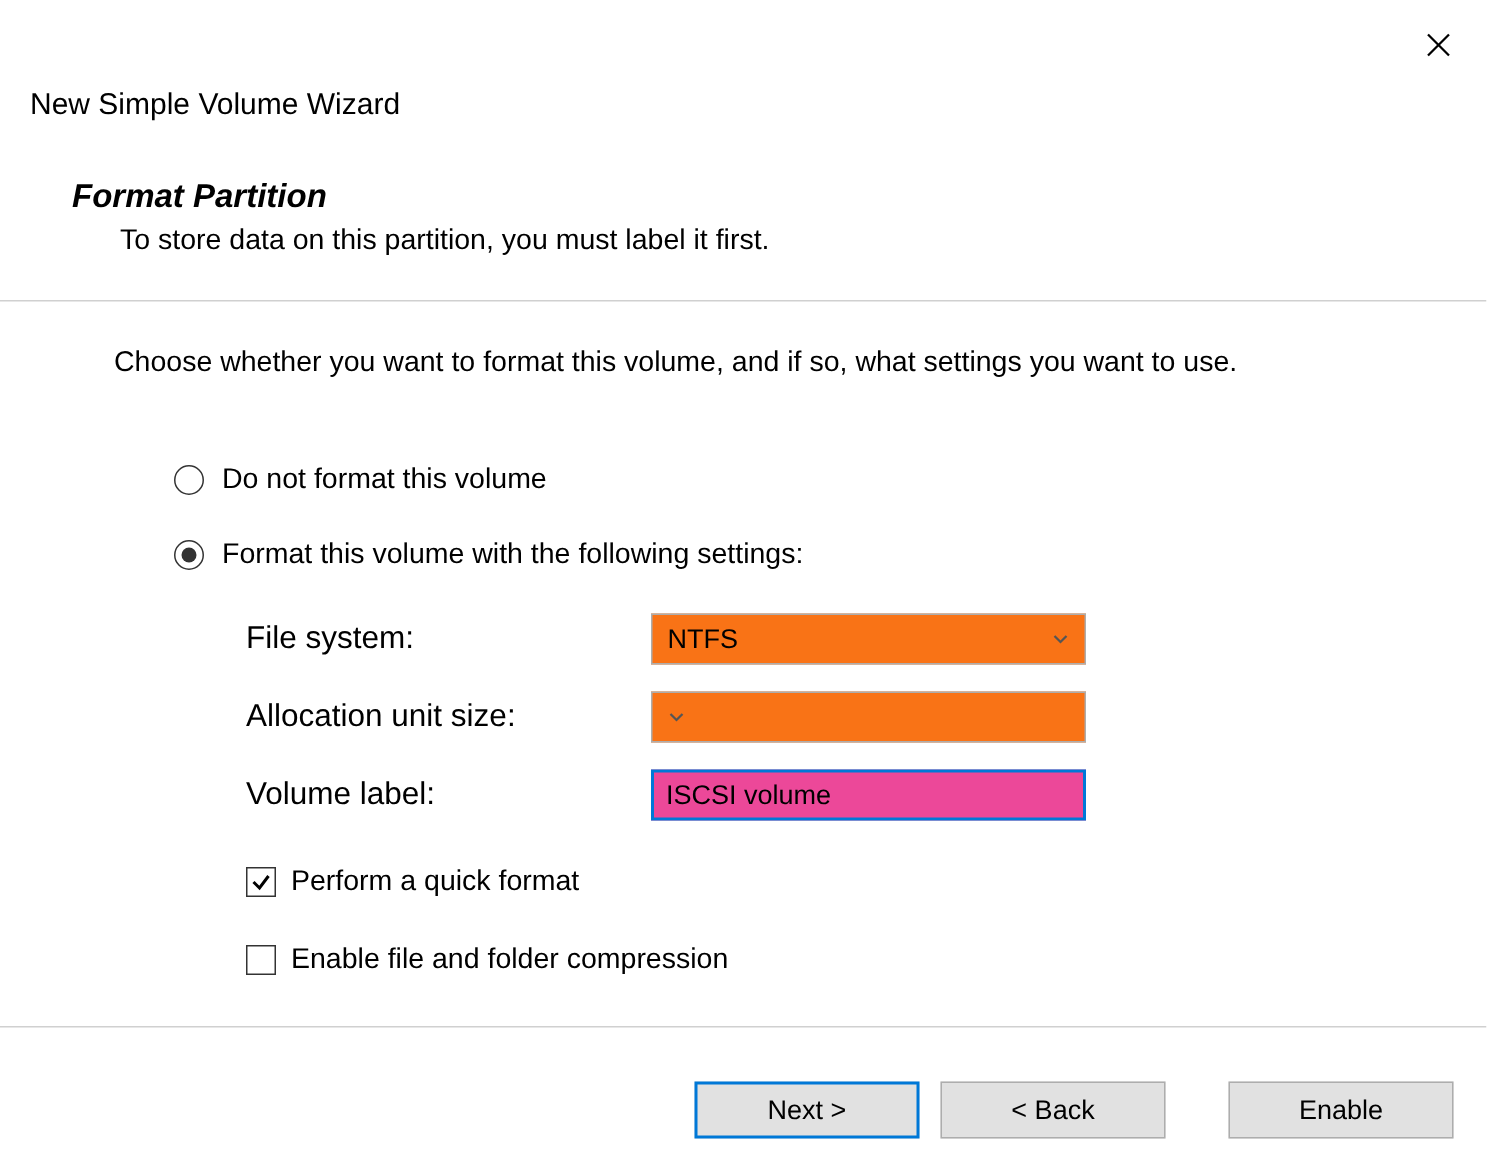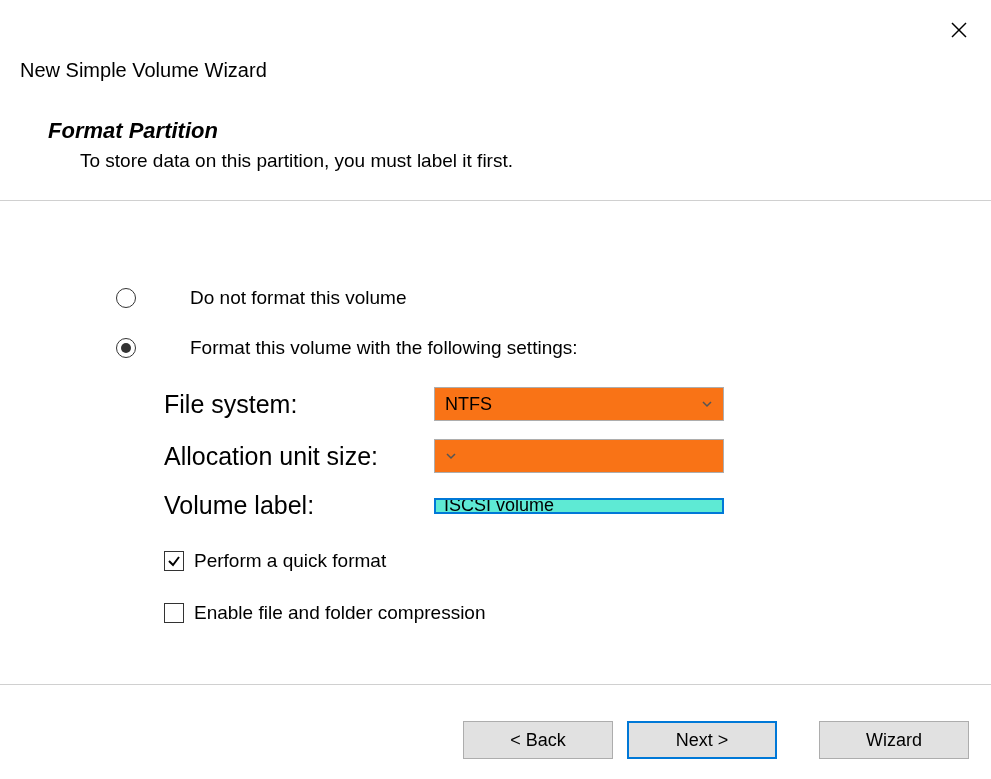--- a/index.html
+++ b/index.html
@@ -69,21 +69,20 @@
     }
     .options {
       margin-top: 56px;
       padding-left: 40px;
     }
     .radio-row {
       display: flex;
       align-items: center;
       margin-bottom: 28px;
       cursor: pointer;
-      gap: 42px;
     }
     .radio-circle {
       width: 20px;
       height: 20px;
       border-radius: 50%;
       border: 1.5px solid #333;
       margin-right: 12px;
       display: flex;
       align-items: center;
       justify-content: center;
@@ -104,21 +103,21 @@
       margin-top: 18px;
       padding-left: 48px;
     }
     .form-row {
       display: flex;
       align-items: center;
       margin-bottom: 18px;
     }
     .form-label {
       width: 270px;
-      font-size: 25px;
+      font-size: 21px;
       color: #000;
     }
     .select-box {
       position: relative;
       width: 290px;
       height: 34px;
       background: #f97316;
       border: 1px solid #adadad;
       display: flex;
       align-items: center;
@@ -129,23 +128,23 @@
       font-size: 18px;
       color: #000;
       flex: 1;
     }
     .chevron {
       width: 12px;
       height: 12px;
     }
     .text-input {
       width: 290px;
-      height: 16px;
+      height: 34px;
       border: 2px solid #0078d7;
-      background: #5eead4;
+      background: #ec4899;
       padding: 0 8px;
       font-size: 18px;
       color: #000;
       outline: none;
     }
     .checkbox-row {
       display: flex;
       align-items: center;
       margin-top: 30px;
       cursor: pointer;
@@ -220,20 +219,21 @@
 </div>
 
 <div class="header-block">
   <div class="page-heading">Format Partition</div>
   <div class="subheading">To store data on this partition, you must label it first.</div>
 </div>
 
 <div class="rule"></div>
 
 <div class="content">
+  <div class="intro-line">Choose whether you want to format this volume, and if so, what settings you want to use.</div>
 
   <div class="options">
 
     <div class="radio-row">
       <div class="radio-circle"></div>
       <div class="radio-label">Do not format this volume</div>
     </div>
 
     <div class="radio-row">
       <div class="radio-circle selected"></div>
@@ -282,17 +282,17 @@
         <div class="cb-label">Enable file and folder compression</div>
       </div>
 
     </div>
   </div>
 </div>
 
 <div class="footer-rule"></div>
 
 <div class="footer-buttons">
+  <div class="btn primary">Next &gt;</div>
   <div class="btn gap-after-back">&lt; Back</div>
-  <div class="btn primary">Next &gt;</div>
   <div style="width:14px"></div>
-  <div class="btn">Wizard</div>
+  <div class="btn">Enable</div>
 </div>
 
 </body></html>

